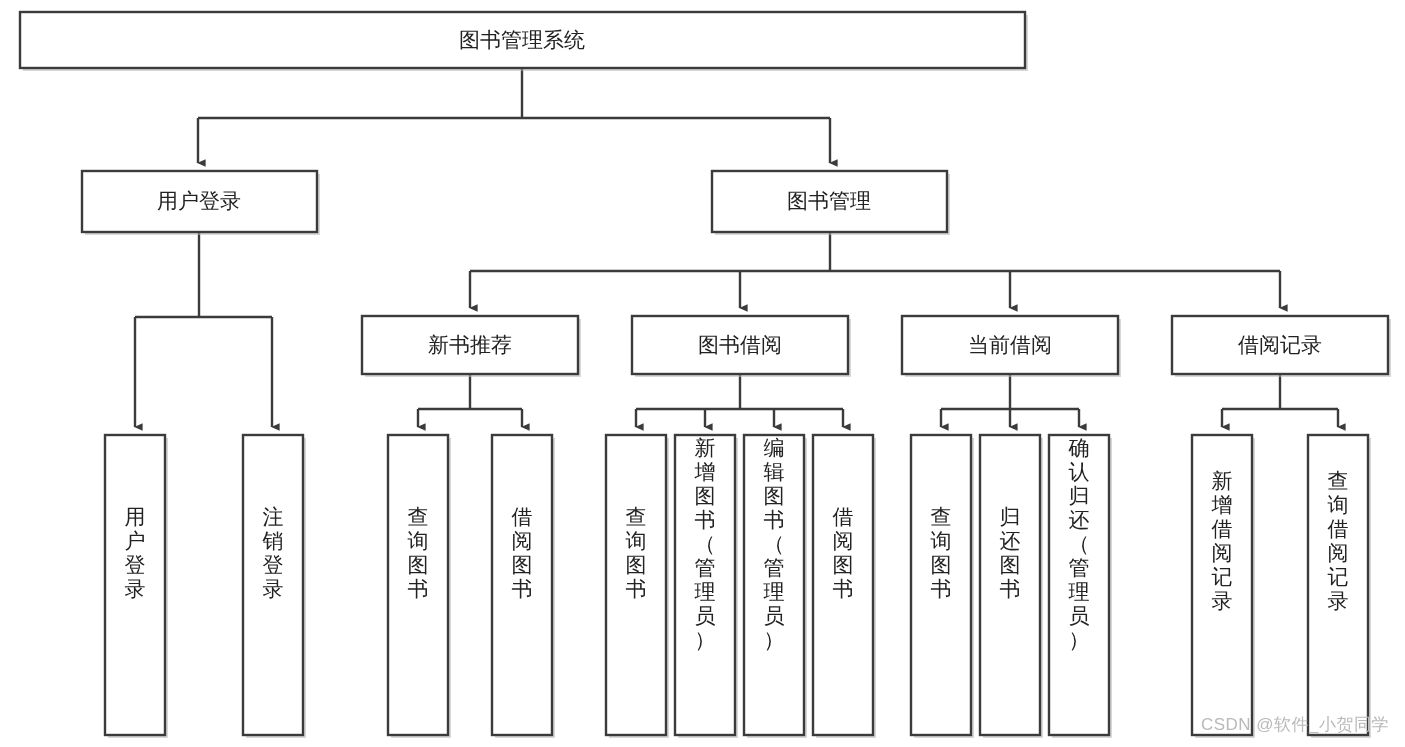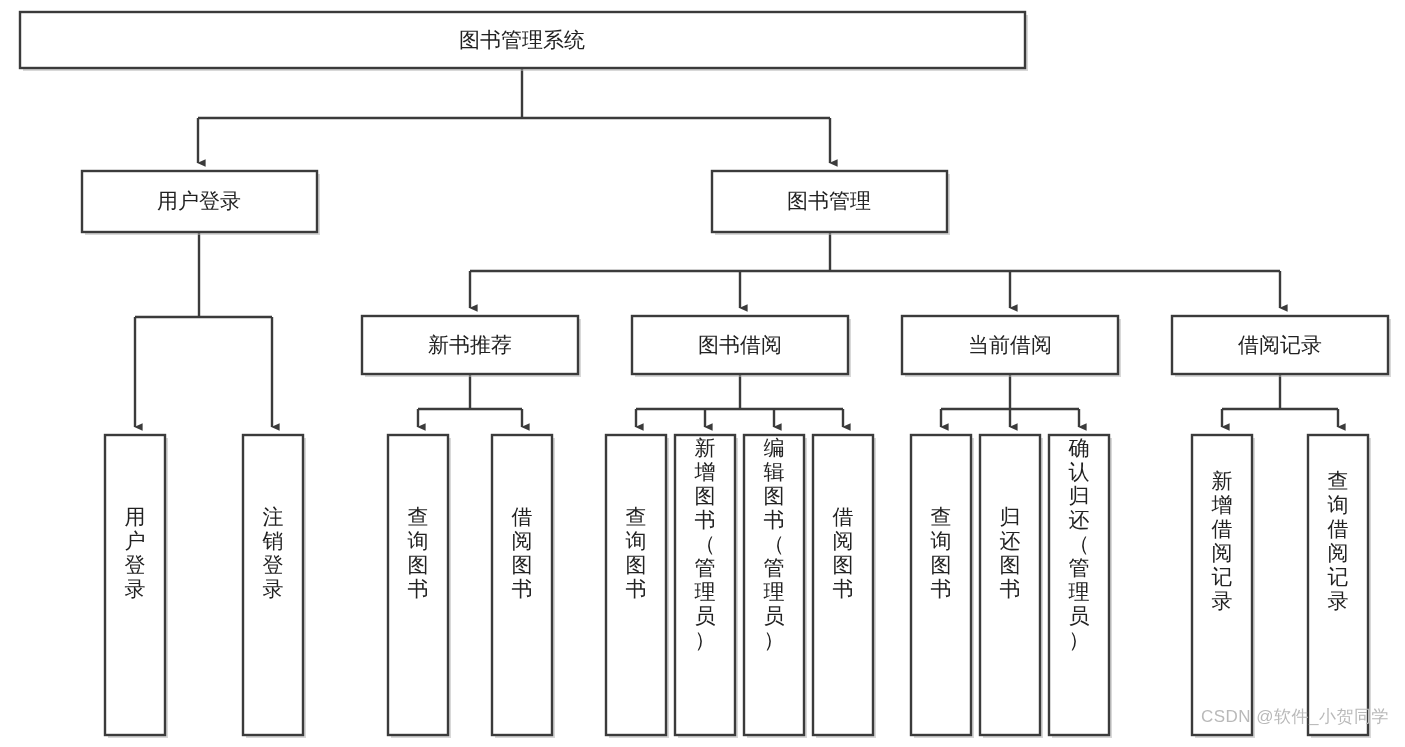--- a/index.html
+++ b/index.html
@@ -50,21 +50,21 @@
   }
   .node-label-v {
     font-family: "Liberation Sans", "DejaVu Sans", sans-serif;
     font-size: 21px;
     fill: #222222;
     text-anchor: middle;
   }
   .watermark {
     position: absolute;
     right: 16px;
-    bottom: 19px;
+    bottom: 11px;
     font-family: "Liberation Sans", "DejaVu Sans", sans-serif;
     font-size: 17px;
     color: #b9b9b9;
     white-space: nowrap;
     letter-spacing: 0.5px;
     user-select: none;
   }
 </style>
 </head>
 <body>

